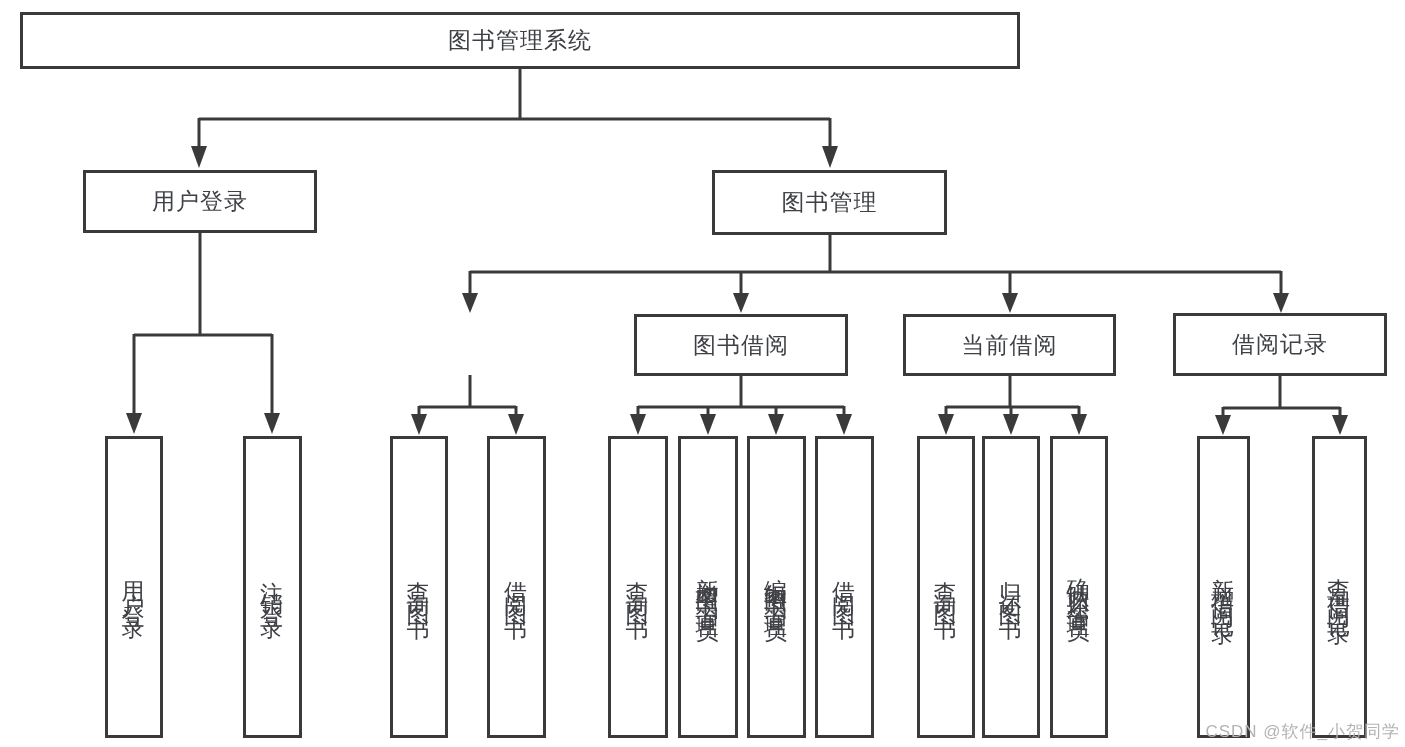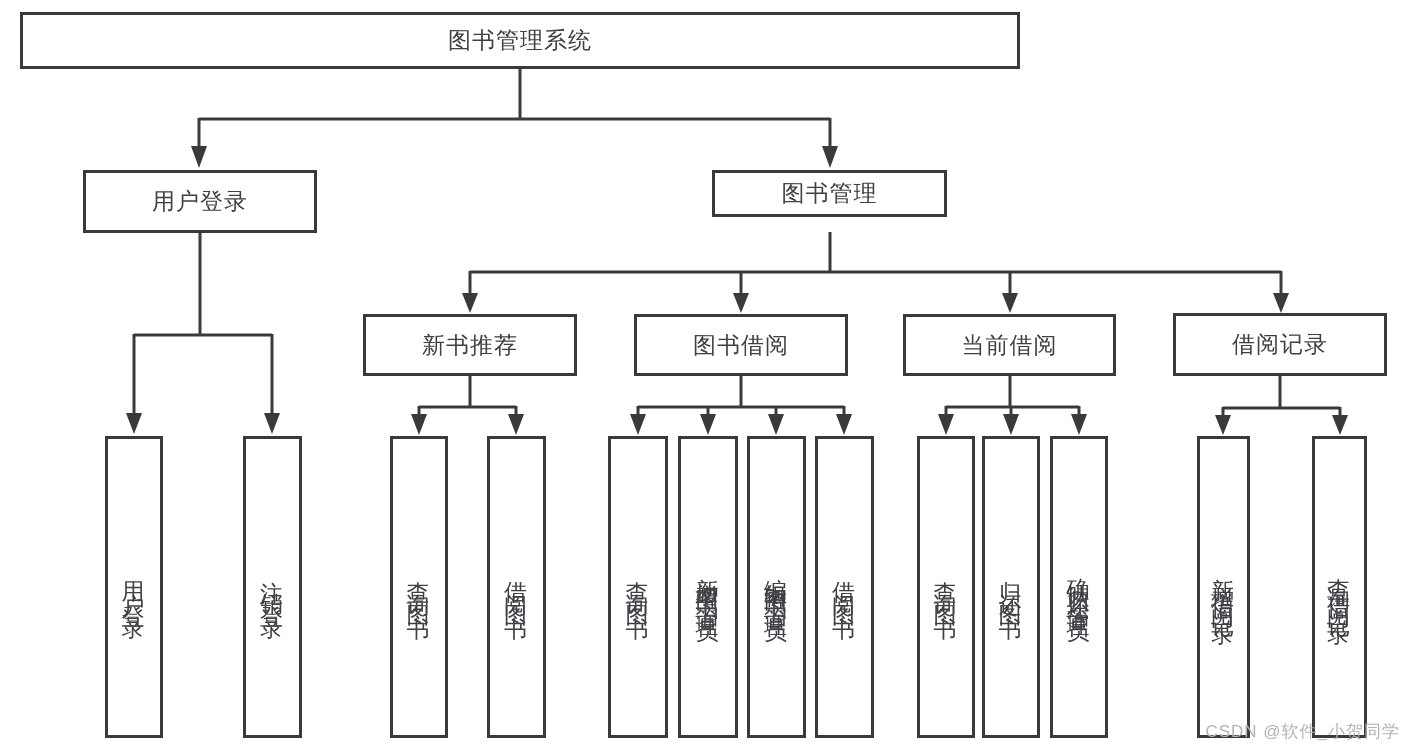--- a/index.html
+++ b/index.html
@@ -119,27 +119,24 @@
     <polygon points="1332,415 1348,415 1340,435"></polygon>
   </svg>
 
   <div class="node" style="left:20px;top:12px;width:1000px;height:57px;">
     <span class="h-label">图书管理系统</span>
   </div>
 
   <div class="node" style="left:83px;top:170px;width:234px;height:63px;">
     <span class="h-label">用户登录</span>
   </div>
-  <div class="node" style="left:712px;top:170px;width:235px;height:47px;">
+  <div class="node" style="left:712px;top:170px;width:235px;height:65px;">
     <span class="h-label">图书管理</span>
   </div>
 
-  <div class="node" style="left:363px;top:314px;width:214px;height:62px;">
-    <span class="h-label">新书推荐</span>
-  </div>
   <div class="node" style="left:634px;top:314px;width:214px;height:62px;">
     <span class="h-label">图书借阅</span>
   </div>
   <div class="node" style="left:903px;top:314px;width:213px;height:62px;">
     <span class="h-label">当前借阅</span>
   </div>
   <div class="node" style="left:1173px;top:313px;width:214px;height:63px;">
     <span class="h-label">借阅记录</span>
   </div>
 

